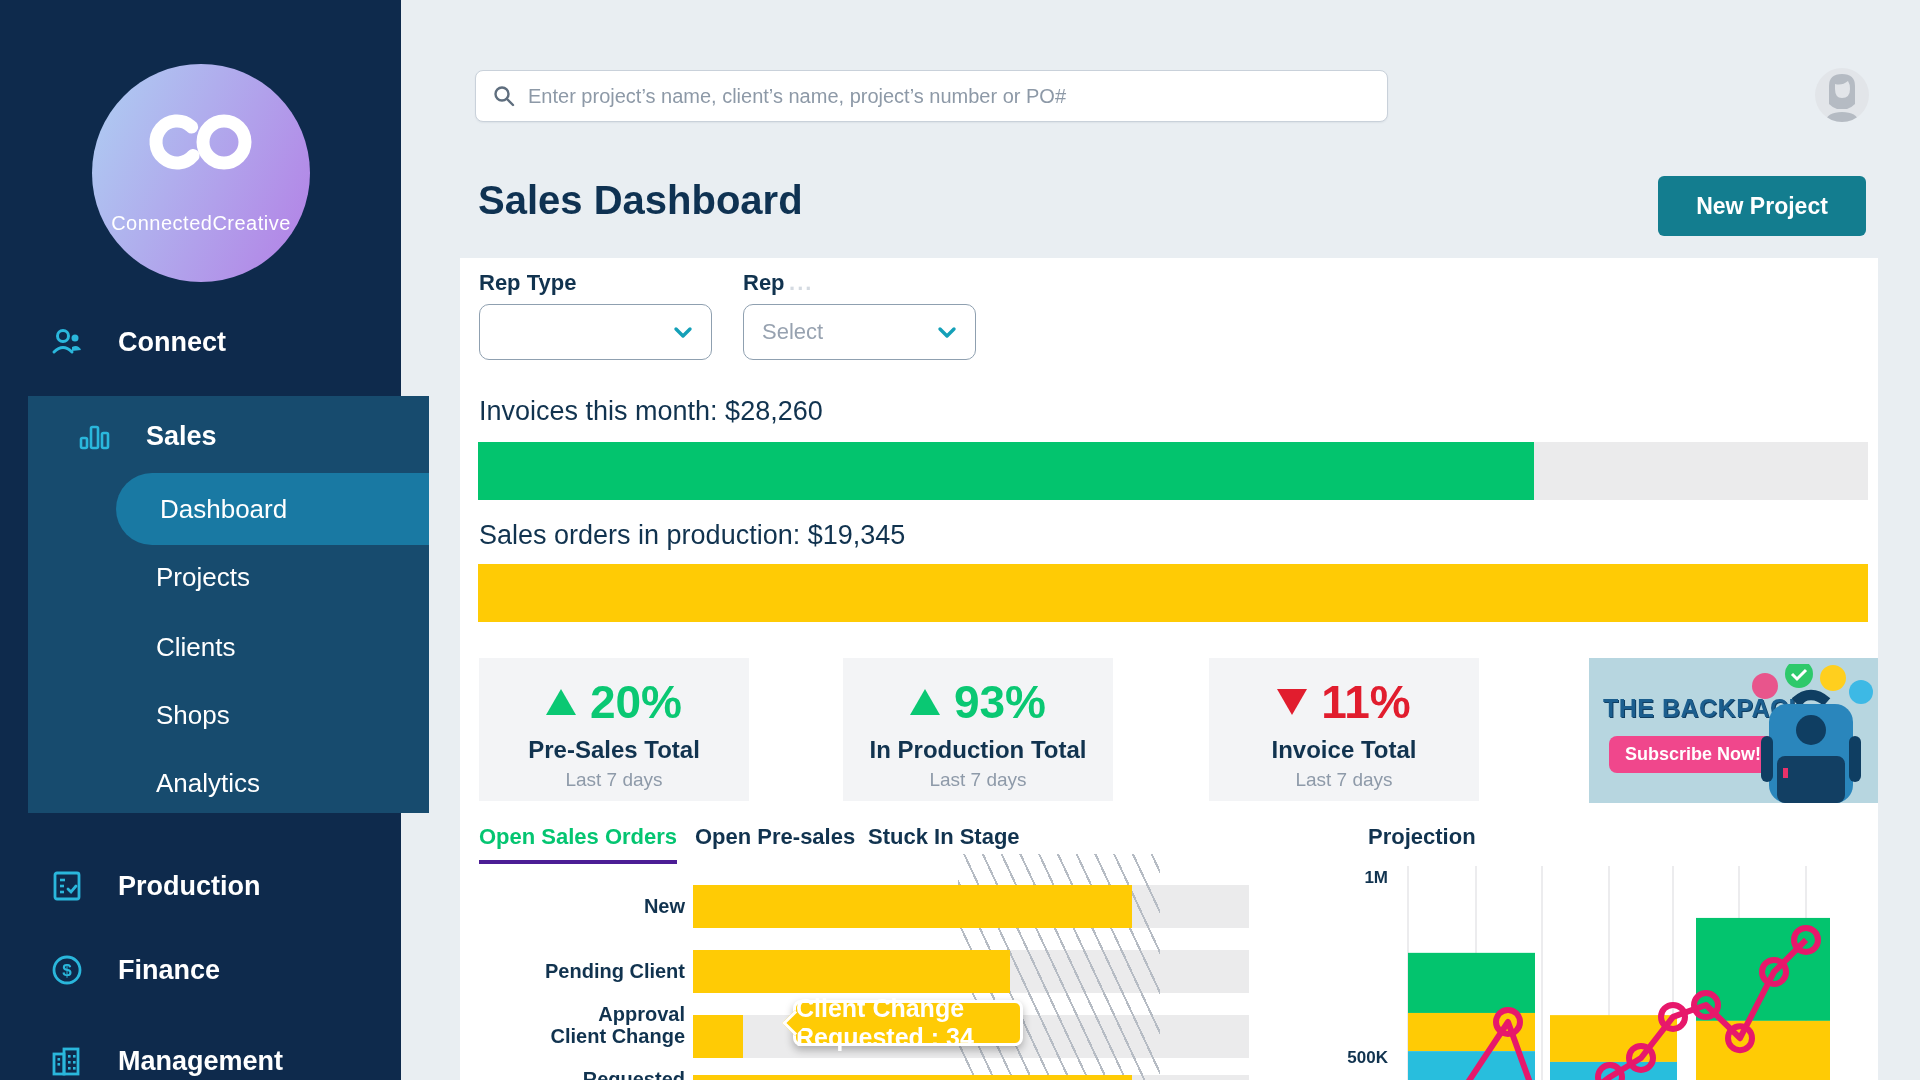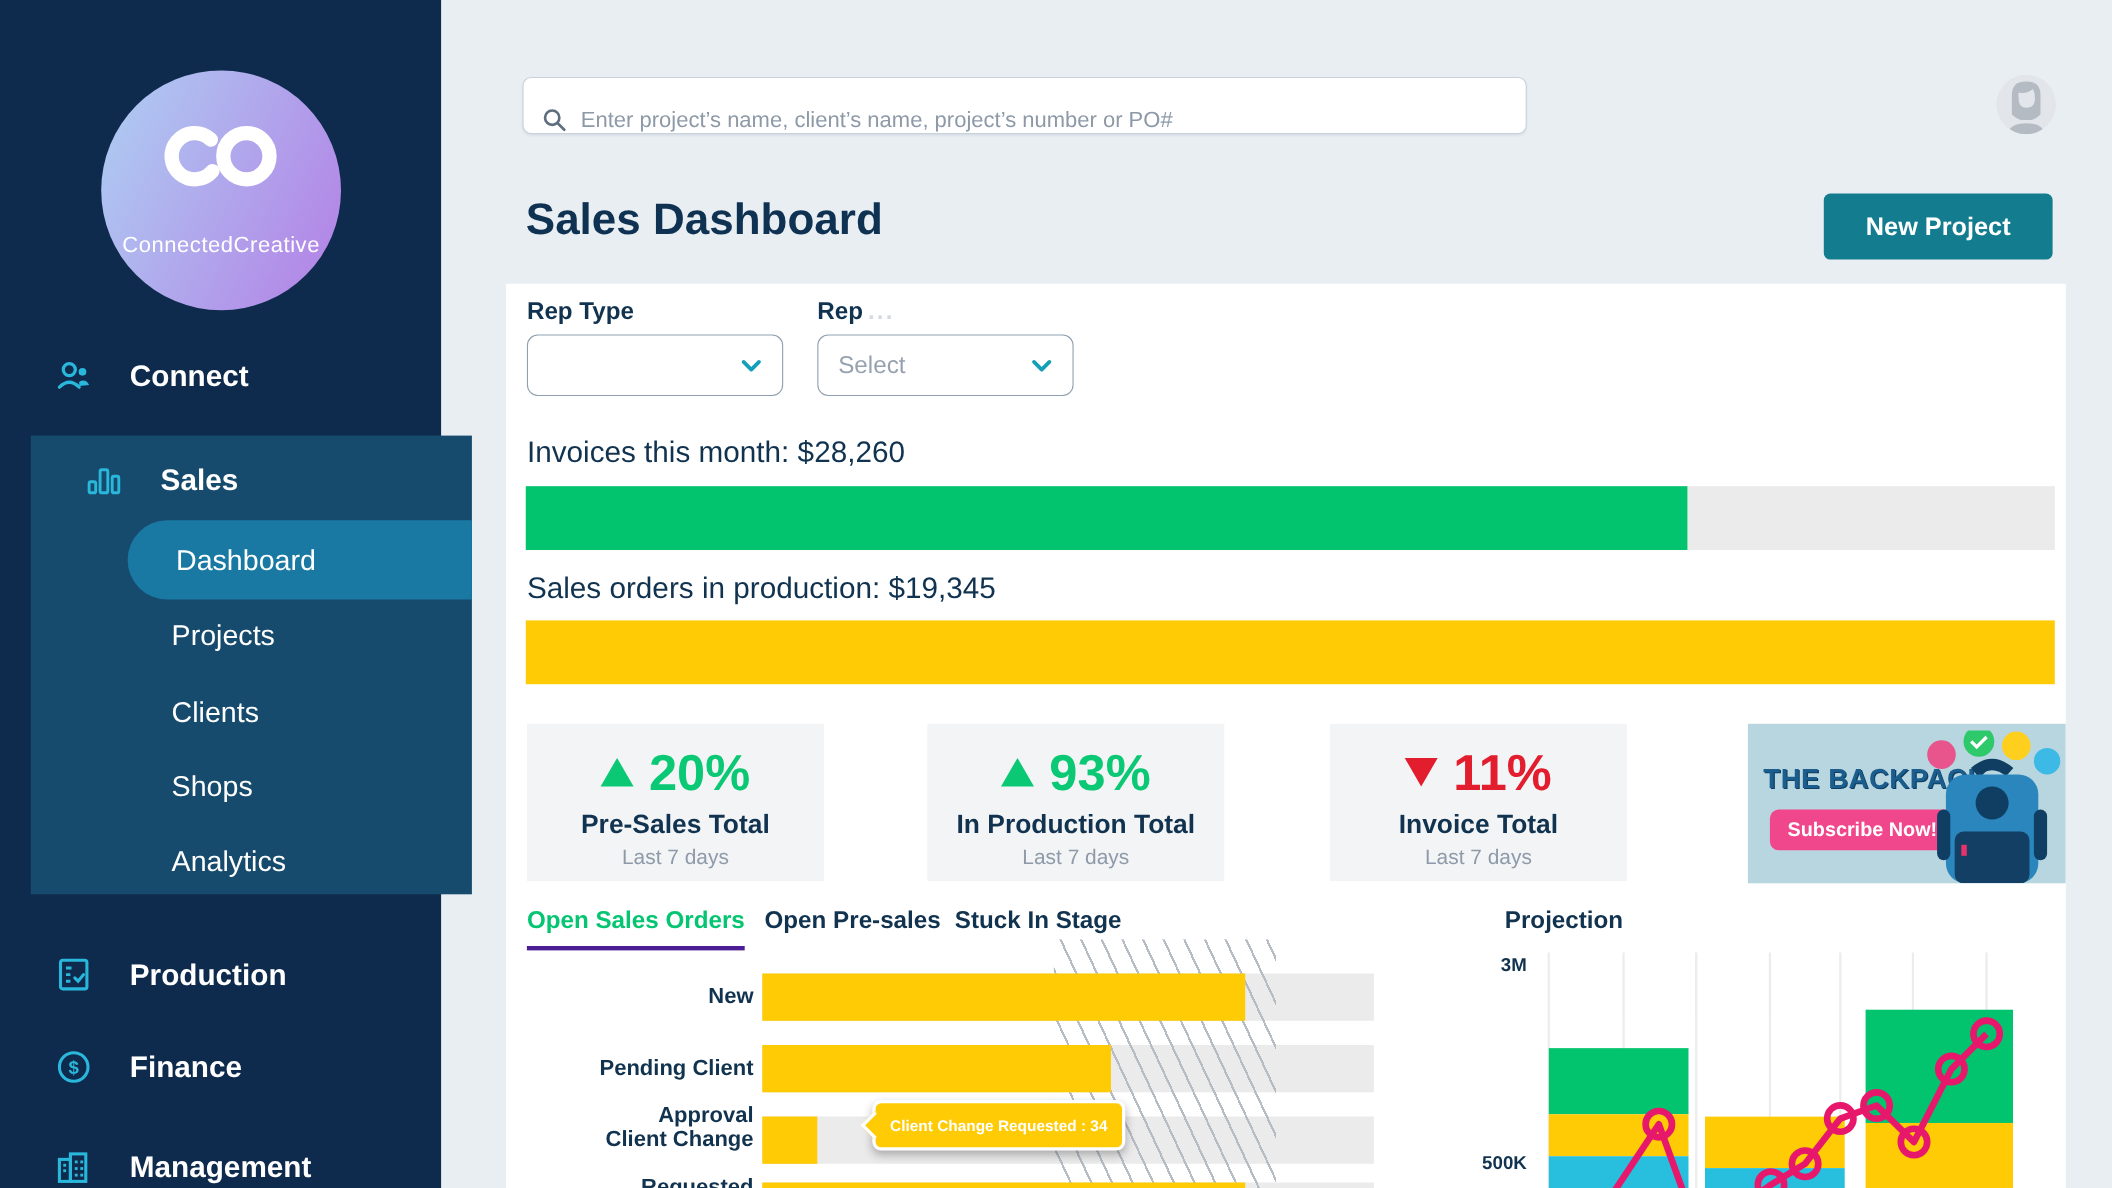--- a/index.html
+++ b/index.html
@@ -21,21 +21,21 @@
   .nav-ico{position:absolute;left:50px;width:34px;height:34px;}
   .nav-label{position:absolute;left:118px;color:#fff;font-weight:bold;font-size:27px;}
   #sales-section{left:0;top:396px;width:401px;height:417px;background:var(--sales-bg);margin-left:28px;}
   .sub-label{position:absolute;left:128px;color:#fff;font-size:26px;}
   #dash-pill{left:88px;top:77px;width:313px;height:72px;background:var(--pill);
              border-radius:36px 0 0 36px;display:flex;align-items:center;}
   #dash-pill .sub-label{left:44px;position:relative;}
 
   
   #searchbar{left:475px;top:70px;width:913px;height:52px;background:#fff;border:1px solid #c9d1da;
-             border-radius:8px;display:flex;align-items:flex-end;padding:0 16px;box-shadow:0 1px 2px rgba(20,40,70,.06);}
+             border-radius:8px;display:flex;align-items:center;padding:0 16px;box-shadow:0 1px 2px rgba(20,40,70,.06);}
   #searchbar input{border:none;outline:none;flex:1;font-size:20px;margin-left:12px;color:#44536a;background:transparent;}
   #searchbar input::placeholder{color:#8d99a7;}
   #avatar{left:1815px;top:68px;width:54px;height:54px;border-radius:50%;background:#e2e5e9;overflow:hidden;}
   #page-title{left:478px;top:178px;font-size:40px;font-weight:bold;color:#0f3252;}
   #new-project{left:1658px;top:176px;width:208px;height:60px;background:var(--teal-btn);border:none;
                border-radius:6px;color:#fff;font-weight:bold;font-size:23px;cursor:pointer;}
 
   
   #panel{left:460px;top:258px;width:1418px;height:822px;background:#fff;overflow:hidden;}
   .flabel{font-size:22px;font-weight:bold;color:var(--navy);}
@@ -70,21 +70,21 @@
   .tab.active{color:#04c571;border-bottom:4px solid #4c1d95;}
 
   
   .hrow-label{position:absolute;width:225px;text-align:right;font-size:20px;font-weight:bold;color:var(--navy);line-height:43px;}
   .hbar{position:absolute;left:233px;width:556px;height:43px;background:var(--track);}
   .hbar-fill{position:absolute;left:0;top:0;height:100%;z-index:2;}
   #hatch{position:absolute;left:498px;top:596px;width:202px;height:226px;z-index:1;
          background:repeating-linear-gradient(65deg,transparent 0 15px,#b6bcc4 15px 17px);}
   #tooltip{position:absolute;left:333px;top:742px;width:230px;height:46px;background:var(--yellow);
            border:3px solid #fff;border-radius:8px;z-index:3;box-shadow:0 4px 9px rgba(0,0,0,.28);
-           color:#fff;font-weight:bold;font-size:14px;display:flex;align-items:center;justify-content:center;}
+           color:#fff;font-weight:bold;font-size:25px;display:flex;align-items:center;justify-content:center;}
   #tooltip::before{content:'';position:absolute;left:-10px;top:50%;width:15px;height:15px;background:var(--yellow);
            border-left:3px solid #fff;border-bottom:3px solid #fff;transform:translateY(-50%) rotate(45deg);}
 
   
   #proj-title{position:absolute;left:908px;top:566px;font-size:22px;font-weight:bold;color:var(--navy);}
   .axis-lab{position:absolute;width:80px;text-align:right;font-size:17px;font-weight:bold;color:var(--navy);}
 </style>
 </head>
 <body>
 
@@ -283,21 +283,21 @@
     <div class="hbar-fill" style="width: 9%; background: rgb(255, 203, 5);"></div>
   </div>
 
   <div class="hbar" style="top:817px">
     <div class="hbar-fill" style="width: 79%; background: rgb(255, 203, 5);"></div>
   </div>
 
   <div id="tooltip">Client Change Requested : 34</div>
 
   <div id="proj-title">Projection</div>
-  <div class="axis-lab" style="left:848px;top:610px">3M</div>
+  <div class="axis-lab" style="left:848px;top:610px">1M</div>
   <div class="axis-lab" style="left:848px;top:790px">500K</div>
   <svg id="proj-svg" class="abs" style="left:910px;top:604px" width="508" height="218" viewBox="0 0 508 218">
       <line x1="38" y1="4" x2="38" y2="218" stroke="#ececee" stroke-width="2"></line>
       <line x1="106" y1="4" x2="106" y2="218" stroke="#ececee" stroke-width="2"></line>
       <line x1="172" y1="4" x2="172" y2="218" stroke="#ececee" stroke-width="2"></line>
       <line x1="239" y1="4" x2="239" y2="218" stroke="#ececee" stroke-width="2"></line>
       <line x1="303" y1="4" x2="303" y2="218" stroke="#ececee" stroke-width="2"></line>
       <line x1="369" y1="4" x2="369" y2="218" stroke="#ececee" stroke-width="2"></line>
       <line x1="436" y1="4" x2="436" y2="218" stroke="#ececee" stroke-width="2"></line>
       <rect x="38" y="90.84" width="127" height="60.120000000000005" fill="#03c46e"></rect>

